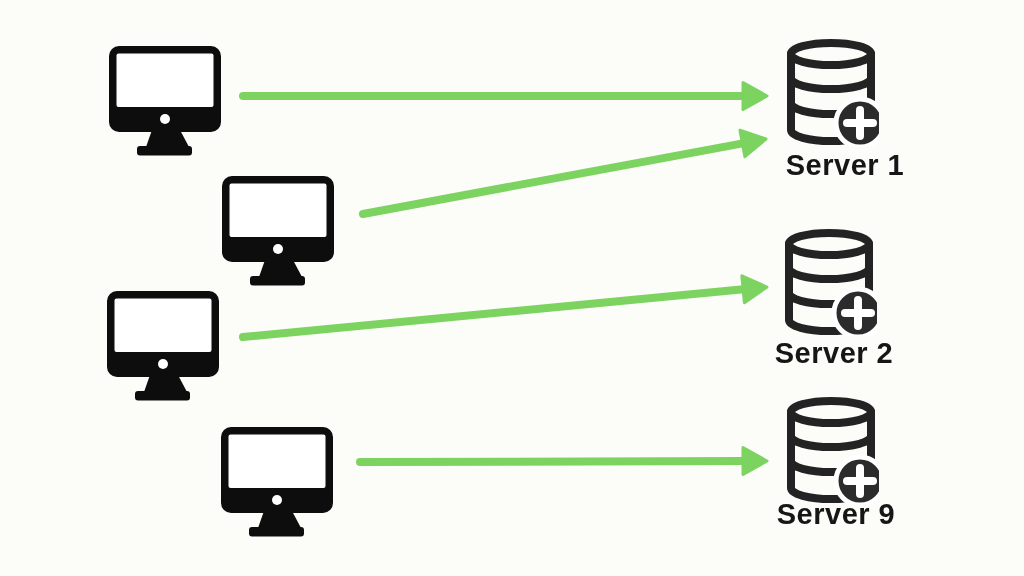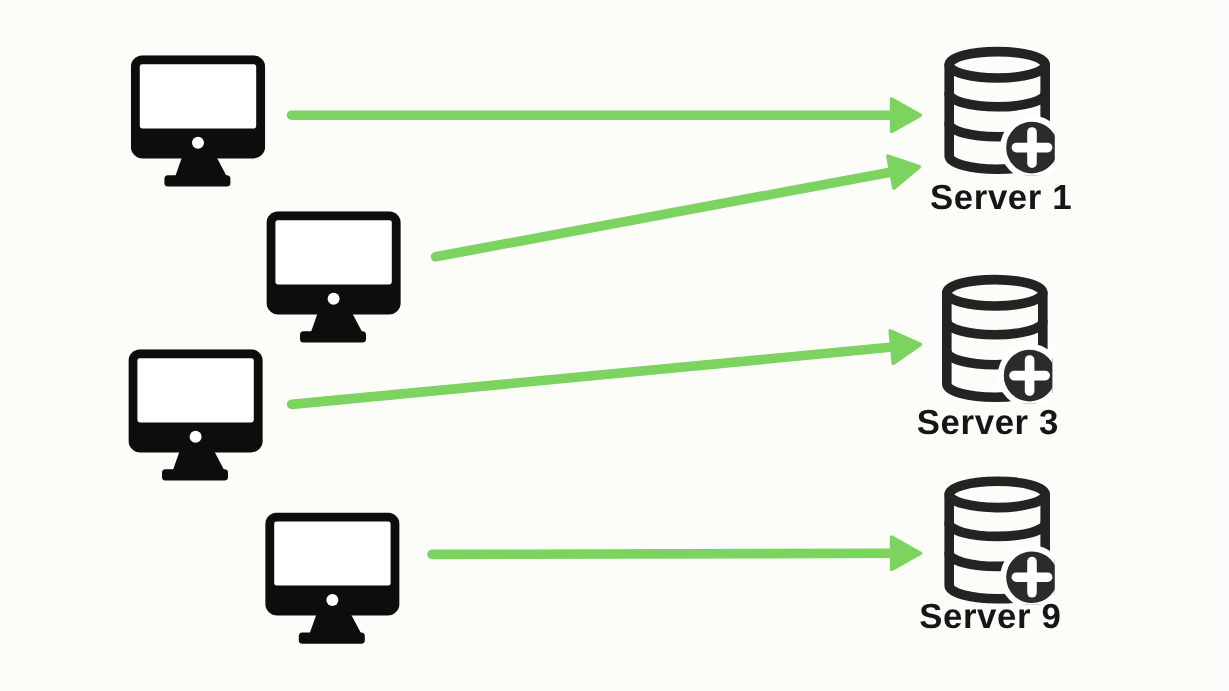--- a/index.html
+++ b/index.html
@@ -16,20 +16,21 @@
     font-family: "Liberation Sans", "DejaVu Sans", sans-serif;
   }
   .stage svg.diagram {
     position: absolute;
     left: 0;
     top: 0;
   }
   .server-label {
     position: absolute;
     width: 140px;
+    text-align: center;
     font-size: 29px;
     font-weight: 800;
     letter-spacing: 0.5px;
     color: #161616;
     line-height: 1;
     white-space: nowrap;
   }
 </style>
 </head>
 <body>
@@ -81,16 +82,16 @@
         <use href="#sym-monitor" x="222" y="176" width="112" height="112"></use>
         <use href="#sym-monitor" x="107" y="291" width="112" height="112"></use>
         <use href="#sym-monitor" x="221" y="427" width="112" height="112"></use>
         <use href="#sym-database" x="783" y="38" width="96" height="108"></use>
         <use href="#sym-database" x="781" y="228" width="96" height="108"></use>
         <use href="#sym-database" x="783" y="396" width="96" height="108"></use>
       </g>
   </svg>
   <div id="labels-layer">
       <div class="server-label" style="left: 775px; top: 151px; color: rgb(22, 22, 22);">Server 1</div>
-      <div class="server-label" style="left: 764px; top: 339px; color: rgb(22, 22, 22);">Server 3</div>
+      <div class="server-label" style="left: 764px; top: 339px; color: rgb(22, 22, 22);">Server 2</div>
       <div class="server-label" style="left: 766px; top: 500px; color: rgb(22, 22, 22);">Server 9</div>
     </div>
 </div>
 
 </body></html>

